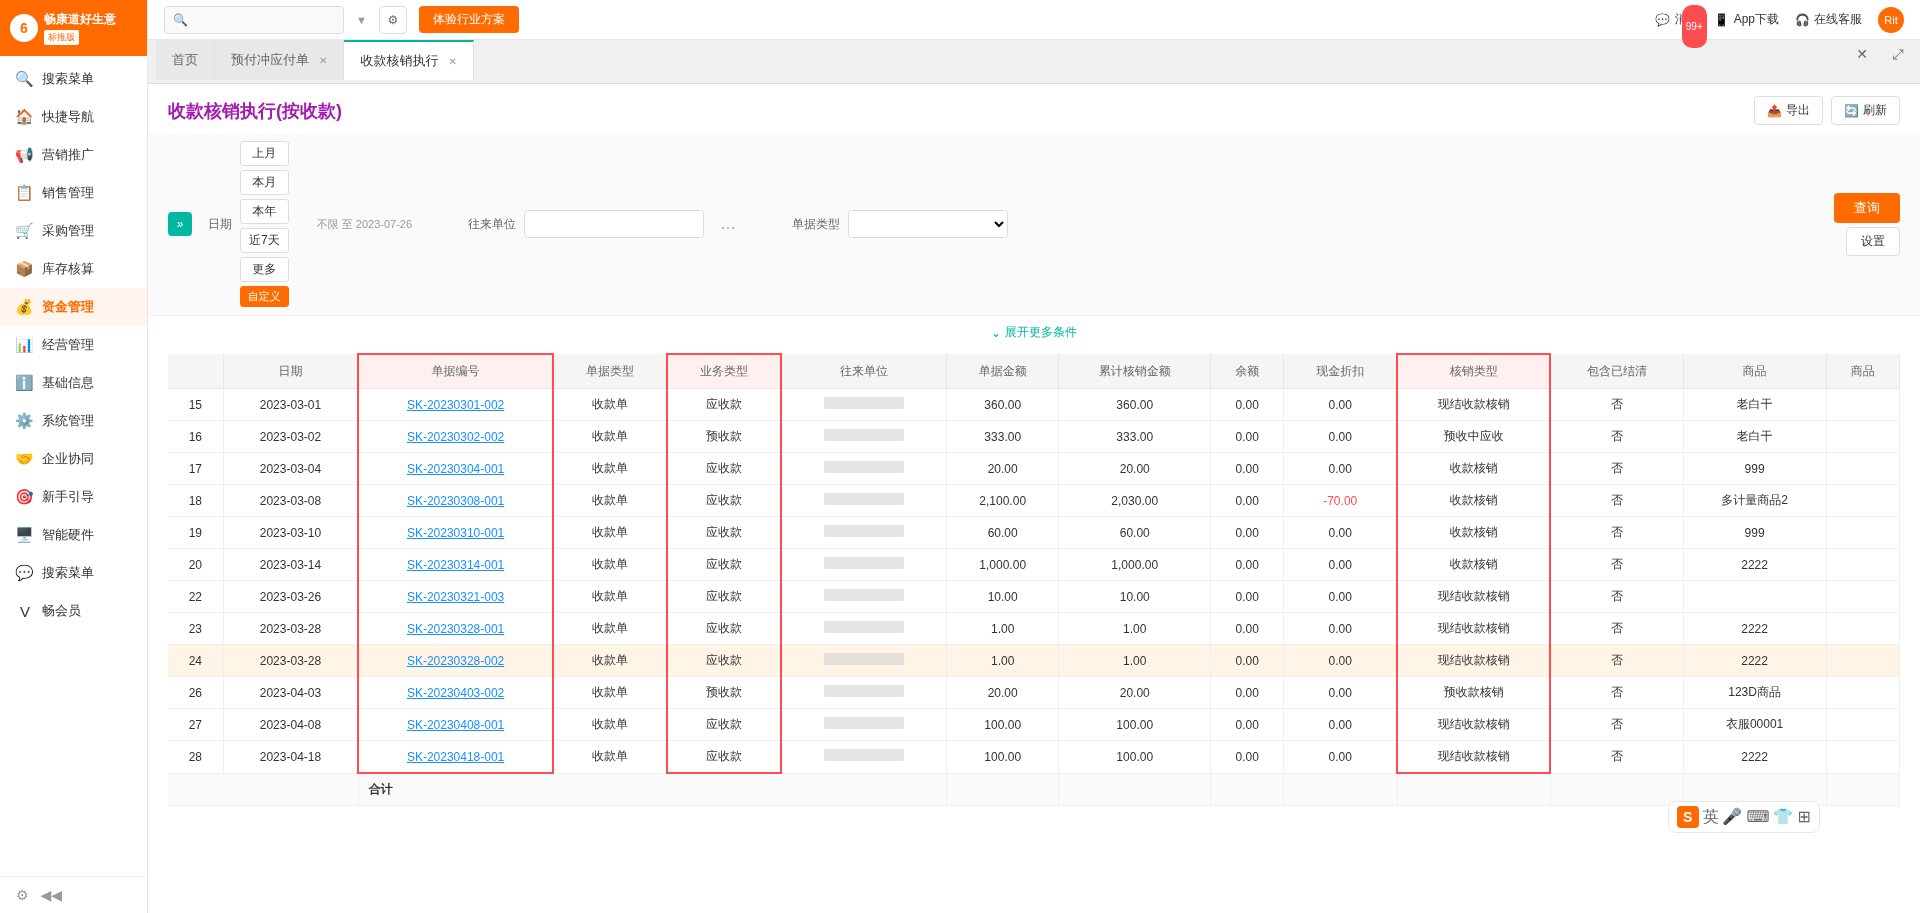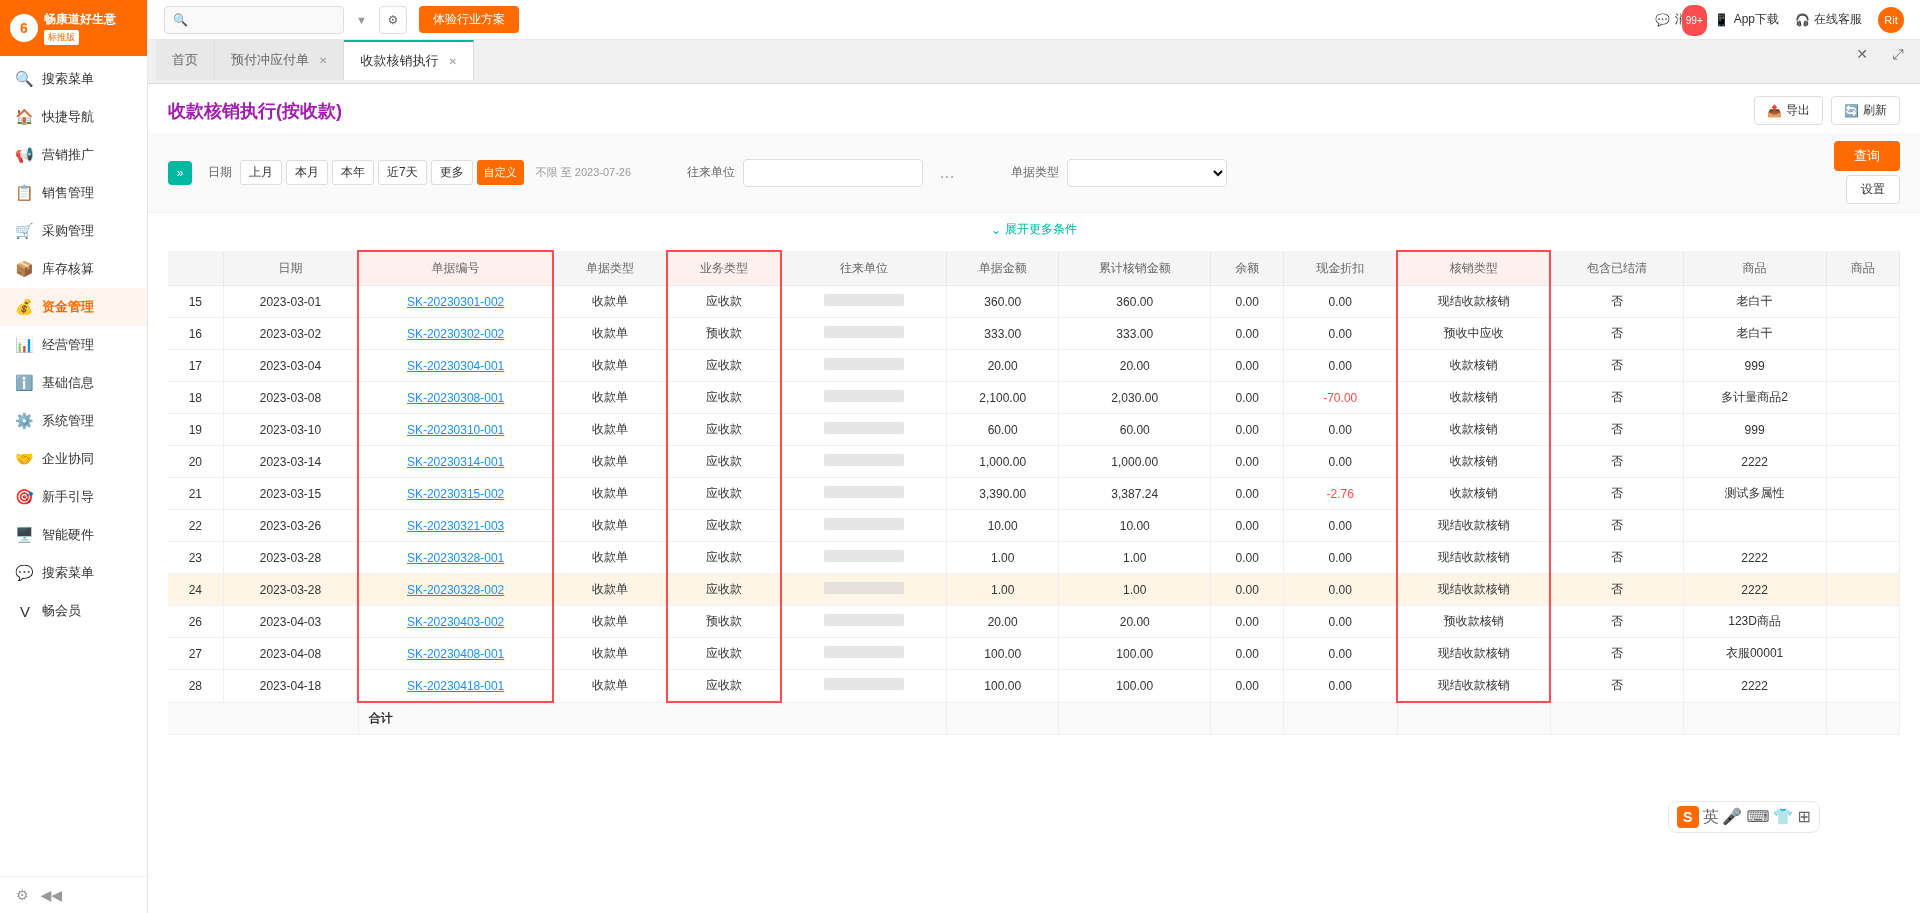--- a/index.html
+++ b/index.html
@@ -22,21 +22,21 @@
 
     
     .topbar { height: 40px; background: #fff; border-bottom: 1px solid #e8e8e8; display: flex; align-items: center; padding: 0 16px; gap: 12px; }
     .topbar-search { flex: 0 0 180px; height: 28px; border: 1px solid #ddd; border-radius: 4px; padding: 0 8px; display: flex; align-items: center; gap: 6px; background: #f9f9f9; }
     .topbar-search input { border: none; background: transparent; outline: none; font-size: 12px; color: #999; width: 120px; }
     .topbar-dropdown { display: flex; align-items: center; gap: 4px; cursor: pointer; color: #333; font-size: 12px; }
     .topbar-gear { width: 28px; height: 28px; border: 1px solid #ddd; border-radius: 4px; display: flex; align-items: center; justify-content: center; cursor: pointer; color: #666; }
     .topbar-btn-orange { background: #ff6b00; color: #fff; border: none; border-radius: 4px; padding: 5px 14px; cursor: pointer; font-size: 12px; }
     .topbar-right { margin-left: auto; display: flex; align-items: center; gap: 16px; }
     .topbar-right-item { display: flex; align-items: center; gap: 4px; cursor: pointer; color: #333; font-size: 12px; position: relative; }
-    .badge { background: #ff4d4f; color: #fff; border-radius: 10px; font-size: 10px; padding: 10px 4px; position: absolute; top: -6px; right: -8px; min-width: 16px; text-align: center; }
+    .badge { background: #ff4d4f; color: #fff; border-radius: 10px; font-size: 10px; padding: 16px 4px; position: absolute; top: -6px; right: -8px; min-width: 16px; text-align: center; }
 
     
     .tabs { height: 44px; background: #f0f0f0; display: flex; align-items: flex-start; border-bottom: 1px solid #ddd; padding: 0 0 0 8px; }
     .tab { height: 40px; display: flex; align-items: center; padding: 0 16px; cursor: pointer; font-size: 13px; color: #666; gap: 6px; border-right: 1px solid #ddd; background: #e8e8e8; }
     .tab.active { background: #fff; color: #333; font-weight: 500; border-top: 2px solid #00b8a0; }
     .tab-close { color: #999; font-size: 10px; cursor: pointer; margin-left: 4px; }
     .tabs-actions { margin-left: auto; display: flex; align-items: center; padding-right: 8px; gap: 8px; }
     .tabs-action-btn { color: #666; cursor: pointer; font-size: 14px; width: 28px; height: 28px; display: flex; align-items: center; justify-content: center; }
 
     
@@ -46,21 +46,21 @@
     .page-header { padding: 12px 20px 8px; display: flex; align-items: center; justify-content: space-between; }
     .page-title { font-size: 18px; font-weight: bold; color: #a21caf; }
     .page-actions { display: flex; gap: 8px; }
     .btn-outline { border: 1px solid #ddd; background: #fff; border-radius: 4px; padding: 5px 12px; cursor: pointer; font-size: 12px; color: #333; display: flex; align-items: center; gap: 4px; }
 
     
     .filter-bar { padding: 8px 20px; border-bottom: 1px solid #f0f0f0; display: flex; align-items: center; gap: 16px; flex-wrap: wrap; background: #fafafa; }
     .filter-toggle { width: 24px; height: 24px; background: #00b8a0; border-radius: 4px; display: flex; align-items: center; justify-content: center; cursor: pointer; color: #fff; font-size: 12px; }
     .filter-group { display: flex; align-items: center; gap: 8px; }
     .filter-label { color: #666; font-size: 12px; }
-    .filter-date-btns { display: flex; gap: 4px; }
+    .filter-date-btns { display: flex; gap: 4px; flex-direction: column; }
     .filter-date-btn { padding: 3px 8px; border: 1px solid #ddd; border-radius: 3px; cursor: pointer; font-size: 12px; color: #333; background: #fff; }
     .filter-date-btn.custom { background: #ff6b00; color: #fff; border-color: #ff6b00; border-radius: 3px; padding: 2px 6px; font-size: 11px; }
     .filter-date-sub { color: #999; font-size: 11px; }
     .filter-input { height: 28px; border: 1px solid #ddd; border-radius: 4px; padding: 0 8px; font-size: 12px; min-width: 160px; }
     .filter-select { height: 28px; border: 1px solid #ddd; border-radius: 4px; padding: 0 8px; font-size: 12px; min-width: 120px; background: #fff; }
     .filter-dots { color: #999; font-size: 16px; }
     .filter-expand { display: flex; align-items: center; gap: 4px; color: #00b8a0; cursor: pointer; font-size: 12px; margin: 4px auto; }
     .filter-row2 { display: flex; align-items: center; gap: 16px; padding: 4px 20px 8px; }
 
     
@@ -239,21 +239,21 @@
       <div class="filter-group">
         <span class="filter-label">日期</span>
         <div class="filter-date-btns">
           <button class="filter-date-btn">上月</button>
           <button class="filter-date-btn">本月</button>
           <button class="filter-date-btn">本年</button>
           <button class="filter-date-btn">近7天</button>
           <button class="filter-date-btn">更多</button>
           <button class="filter-date-btn custom">自定义</button>
         </div>
-        <div style="margin-left:4px;">
+        <div style="margin-left:20px;">
           <div class="filter-date-sub">不限 至 2023-07-26</div>
         </div>
       </div>
       <div class="filter-group" style="margin-left:40px;">
         <span class="filter-label">往来单位</span>
         <input class="filter-input" type="text" style="width: 180px;">
       </div>
       <span class="filter-dots">…</span>
       <div class="filter-group" style="margin-left:40px;">
         <span class="filter-label">单据类型</span>
@@ -384,36 +384,20 @@
               <td>1,000.00</td>
               <td>1,000.00</td>
               <td>0.00</td>
               <td>0.00</td>
               <td style="border-left: 2px solid rgb(255, 77, 79); border-right: 2px solid rgb(255, 77, 79);">收款核销</td>
               <td>否</td>
               <td>2222</td>
               <td></td>
             </tr>
             <tr>
-              <td>21</td>
-              <td>2023-03-15</td>
-              <td style="border-left: 2px solid rgb(255, 77, 79); border-right: 2px solid rgb(255, 77, 79);"><span class="link">SK-20230315-002</span></td>
-              <td>收款单</td>
-              <td style="border-left: 2px solid rgb(255, 77, 79); border-right: 2px solid rgb(255, 77, 79);">应收款</td>
-              <td><span style="display:inline-block;width:80px;height:12px;background:#ccc;border-radius:2px;opacity:0.5;"></span></td>
-              <td>3,390.00</td>
-              <td>3,387.24</td>
-              <td>0.00</td>
-              <td class="red">-2.76</td>
-              <td style="border-left: 2px solid rgb(255, 77, 79); border-right: 2px solid rgb(255, 77, 79);">收款核销</td>
-              <td>否</td>
-              <td>测试多属性</td>
-              <td></td>
-            </tr>
-            <tr>
               <td>22</td>
               <td>2023-03-26</td>
               <td style="border-left: 2px solid rgb(255, 77, 79); border-right: 2px solid rgb(255, 77, 79);"><span class="link">SK-20230321-003</span></td>
               <td>收款单</td>
               <td style="border-left: 2px solid rgb(255, 77, 79); border-right: 2px solid rgb(255, 77, 79);">应收款</td>
               <td><span style="display:inline-block;width:80px;height:12px;background:#ccc;border-radius:2px;opacity:0.5;"></span></td>
               <td>10.00</td>
               <td>10.00</td>
               <td>0.00</td>
               <td>0.00</td>

